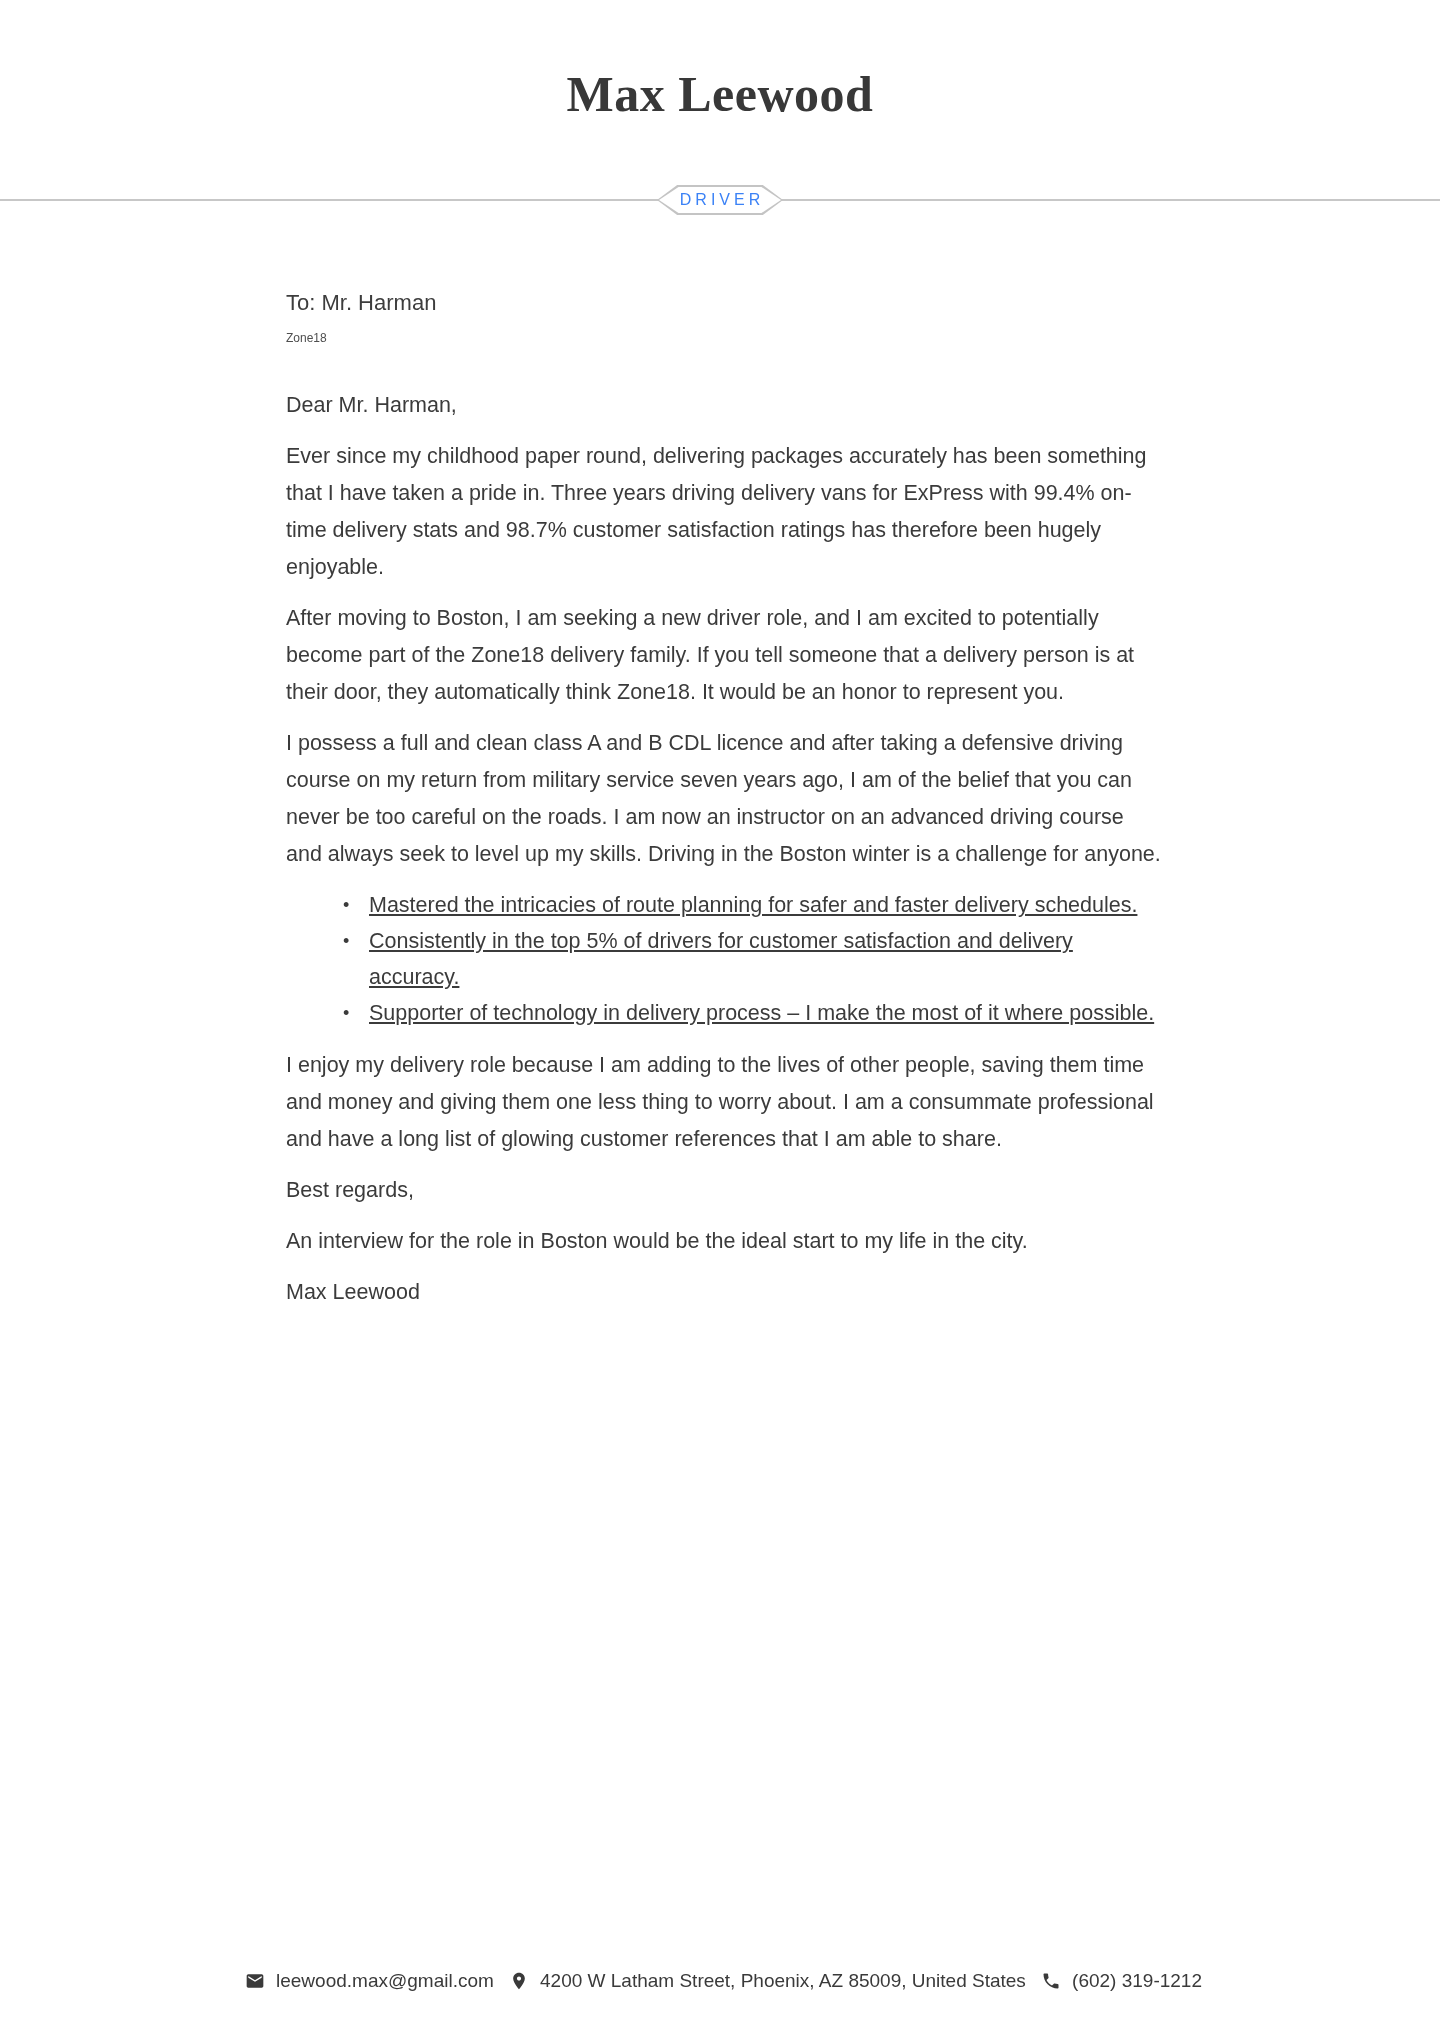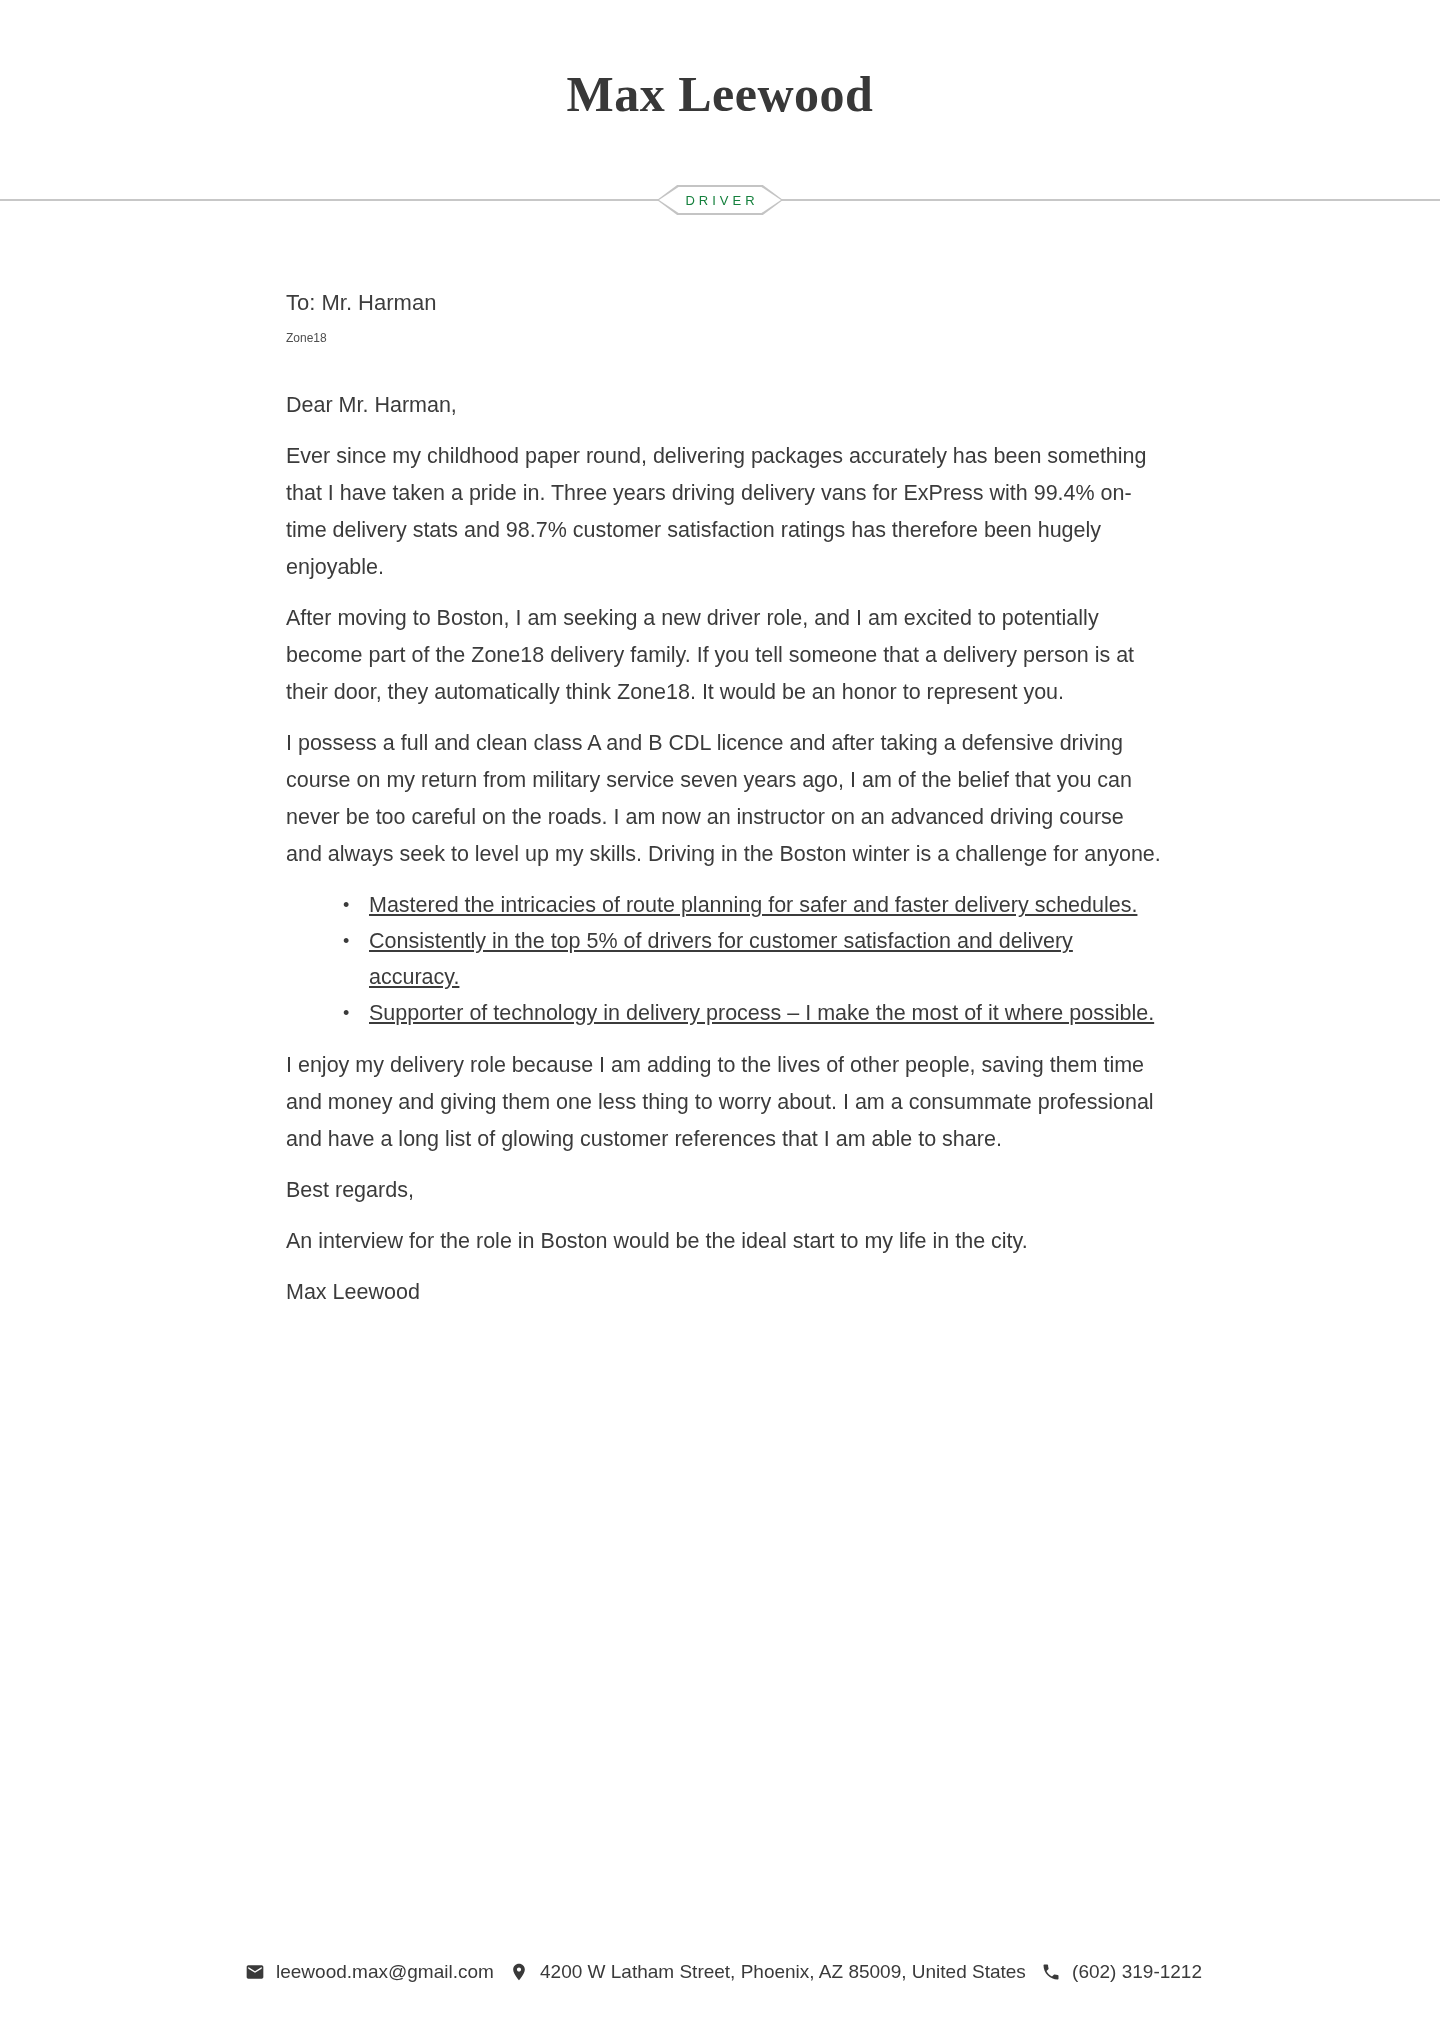--- a/index.html
+++ b/index.html
@@ -38,23 +38,23 @@
     clip-path: polygon(16% 0%, 84% 0%, 100% 50%, 84% 100%, 16% 100%, 0% 50%);
     display: flex; align-items: center; justify-content: center;
   }
   .badge-inner {
     width: 122px; height: 26px;
     background: #ffffff;
     clip-path: polygon(16% 0%, 84% 0%, 100% 50%, 84% 100%, 16% 100%, 0% 50%);
     display: flex; align-items: center; justify-content: center;
   }
   .badge-label {
-    font-size: 13px;
+    font-size: 16px;
     letter-spacing: 4px;
-    color: #15803d;
+    color: #3b82f6;
     padding-left: 4px; 
   }
 
   
   .content { margin-left: 286px; width: 878px; }
   .to-name { font-size: 22px; line-height: 28px; margin-top: 74px; color: #3d3d3d; }
   .to-company { font-size: 12px; line-height: 24px; margin-top: 9px; color: #4e4e4e; }
   .salutation { margin-top: 37px; }
   p.body-text, .salutation, .signoff, .signature {
     font-size: 21.5px;
@@ -79,21 +79,21 @@
     top: 0;
     font-size: 18px;
     line-height: 36px;
     color: #3b3b3b;
   }
   .signoff { margin-bottom: 14px; }
 
   
   .footer {
     position: absolute;
-    left: 245px; right: 238px; bottom: 52px;
+    left: 245px; right: 238px; bottom: 43px;
     display: flex;
     justify-content: space-between;
     align-items: center;
     gap: 12px;
   }
   .footer-item { display: flex; align-items: center; gap: 11px; }
   .footer-item svg { flex: 0 0 auto; fill: #3a3a3a; }
   .footer-text { font-size: 19px; color: #3a3a3a; line-height: 24px; }
 </style>
 </head>

